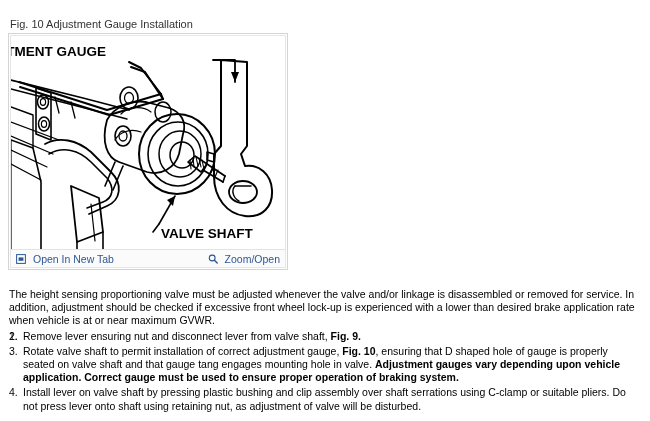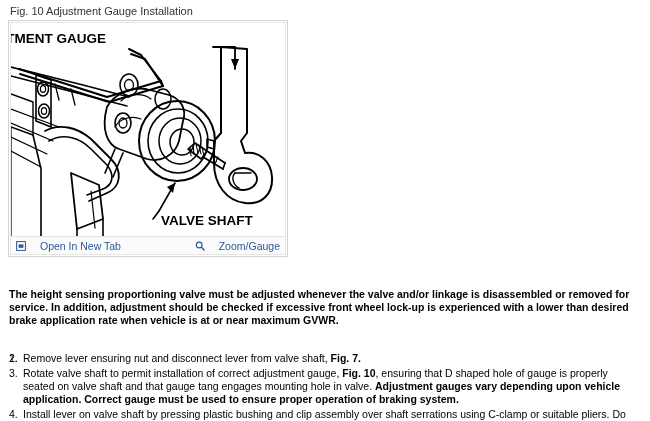--- a/index.html
+++ b/index.html
@@ -13,21 +13,21 @@
     position: relative;
     font-family: "Liberation Sans", sans-serif;
     color: #000000;
     overflow: hidden;
   }
 
   
   #figure-block {
     position: absolute;
     left: 8px;
-    top: 5px;
+    top: 18px;
     width: 222px;
   }
 
   #figure-caption {
     font-size: 11px;
     line-height: 13px;
     color: #333333;
     padding-left: 2px;
     padding-bottom: 2px;
     white-space: nowrap;
@@ -59,21 +59,21 @@
     background: #fbfbfb;
     display: flex;
     align-items: center;
     justify-content: space-between;
     padding: 0 5px;
     box-sizing: border-box;
   }
   .tool-link {
     display: flex;
     align-items: center;
-    gap: 14px;
+    gap: 7px;
     color: #2b5797;
     font-size: 10.5px;
     line-height: 12px;
     cursor: pointer;
     text-decoration: none;
     white-space: nowrap;
   }
   .tool-link .label { text-decoration: none; }
   .tool-icon {
     display: inline-block;
@@ -86,22 +86,22 @@
   #body-copy {
     position: absolute;
     left: 9px;
     top: 288px;
     width: 632px;
     font-size: 10.5px;
     line-height: 13.2px;
     color: #000000;
   }
   #intro-paragraph {
-    font-weight: bold;
-    margin: 0 0 24px 0;
+    font-weight: normal;
+    margin: 0 0 2px 0;
   }
   ol#step-list {
     margin: 0;
     padding: 0;
     list-style: none;
   }
   ol#step-list li {
     position: relative;
     padding-left: 14px;
     margin-bottom: 2px;
@@ -238,32 +238,32 @@
           <span class="label">Open In New Tab</span>
         </div>
 
         <div class="tool-link">
           <span class="tool-icon">
             <svg viewBox="0 0 10 10" width="10" height="10">
               <circle cx="4.2" cy="4" r="2.9" fill="none" stroke="#2b5797" stroke-width="1.1"></circle>
               <line x1="6.4" y1="6.2" x2="9.2" y2="9" stroke="#2b5797" stroke-width="1.4" stroke-linecap="round"></line>
             </svg>
           </span>
-          <span class="label">Zoom/Gauge</span>
+          <span class="label">Zoom/Open</span>
         </div>
 
       </div>
     </div>
   </div>
 </div>
 
 <div id="body-copy">
 
   <p id="intro-paragraph">The height sensing proportioning valve must be adjusted whenever the valve and/or linkage is disassembled or removed for service. In addition, adjustment should be checked if excessive front wheel lock-up is experienced with a lower than desired brake application rate when vehicle is at or near maximum GVWR.</p>
 
   <ol id="step-list">
       <li><span class="step-num">1.</span></li>
-      <li><span class="step-num">2.</span><span><span>Remove lever ensuring nut and disconnect lever from valve shaft, </span><span class="b">Fig. 7.</span></span></li>
+      <li><span class="step-num">2.</span><span><span>Remove lever ensuring nut and disconnect lever from valve shaft, </span><span class="b">Fig. 9.</span></span></li>
       <li><span class="step-num">3.</span><span><span>Rotate valve shaft to permit installation of correct adjustment gauge, </span><span class="b">Fig. 10</span><span>, ensuring that D shaped hole of gauge is properly seated on valve shaft and that gauge tang engages mounting hole in valve. </span><span class="b">Adjustment gauges vary depending upon vehicle application. Correct gauge must be used to ensure proper operation of braking system.</span></span></li>
       <li><span class="step-num">4.</span><span><span>Install lever on valve shaft by pressing plastic bushing and clip assembly over shaft serrations using C-clamp or suitable pliers. Do not press lever onto shaft using retaining nut, as adjustment of valve will be disturbed.</span></span></li>
     </ol>
 
 </div>
 
 </body></html>

